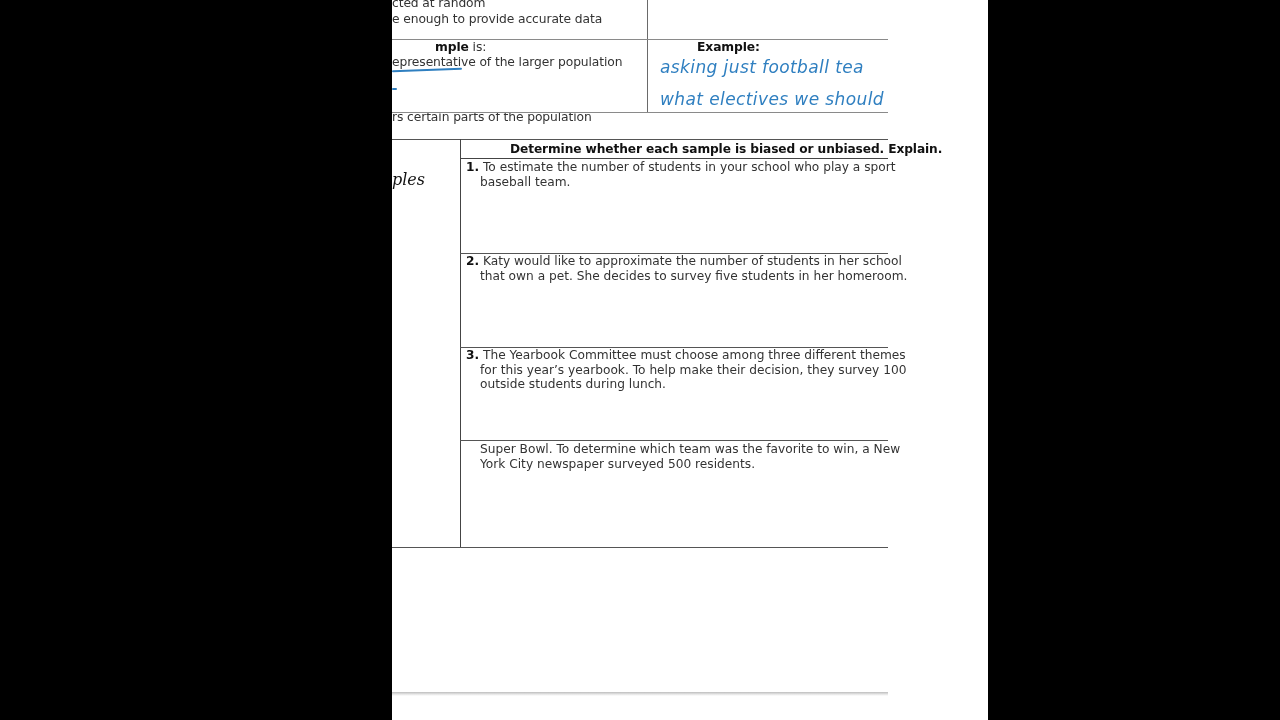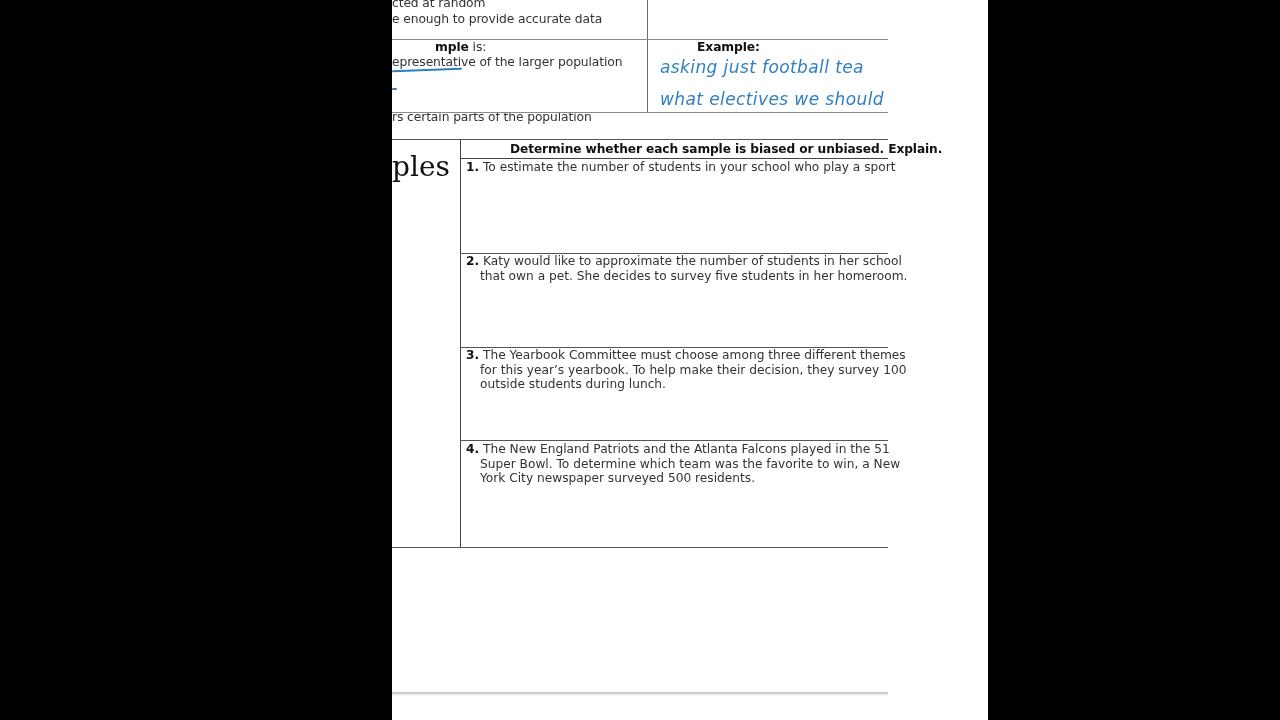--- a/index.html
+++ b/index.html
@@ -25,21 +25,21 @@
   }
   .bold { font-weight:bold; color:#111;padding-left:43px; }
   .underline-hand {
     position:absolute; height:2px; background:#2f7fc0; border-radius:2px;
   }
   .q-num { font-weight:bold; color:#111; }
   .q { position:absolute; left:74px; width:420px; font-size:12.2px; line-height:14.7px; color:#333; }
   .q .line { white-space:nowrap; }
   .q .indent { padding-left:14px; }
   .script {
-    font-family:"DejaVu Serif", serif; font-size:28px; color:#111;
+    font-family:"DejaVu Serif", serif; font-style:italic; font-size:16px; color:#111;margin-top:20px;
   }
 </style>
 </head>
 <body>
 
 <div class="page">
 
   <div class="abs txt" style="left:0;top:-4px;">cted at random</div>
   <div class="abs txt" style="left:0;top:12px;">e enough to provide accurate data</div>
 
@@ -66,38 +66,38 @@
   <div class="hline" style="left:0;top:139px;width:496px;background:#555;"></div>
   <div class="abs script" style="left:0;top:150px;">ples</div>
 
   <div class="vline" style="left:68px;top:139px;height:409px;background:#444;"></div>
 
   <div class="abs txt bold" style="left:75px;top:142px;font-size:12.2px;">Determine whether each sample is biased or unbiased.  Explain.</div>
   <div class="hline" style="left:68px;top:158px;width:428px;background:#444;"></div>
 
   <div class="q" style="top:160px;">
     <div class="line"><span class="q-num">1.</span> <span>To estimate the number of students in your school who play a sport</span></div>
+    <div class="line indent">baseball team.</div>
   </div>
   <div class="hline" style="left:68px;top:253px;width:428px;background:#555;"></div>
 
   <div class="q" style="top:254px;">
     <div class="line"><span class="q-num">2.</span> <span>Katy would like to approximate the number of students in her school</span></div>
     <div class="line indent">that own a pet.  She decides to survey five students in her homeroom.</div>
   </div>
   <div class="hline" style="left:68px;top:347px;width:428px;background:#555;"></div>
 
   <div class="q" style="top:348px;">
     <div class="line"><span class="q-num">3.</span> <span>The Yearbook Committee must choose among three different themes</span></div>
     <div class="line indent">for this year’s yearbook. To help make their decision, they survey 100</div>
     <div class="line indent">outside students during lunch.</div>
   </div>
   <div class="hline" style="left:68px;top:440px;width:428px;background:#555;"></div>
 
   <div class="q" style="top:442px;">
-    <div class="line"><span class="q-num">4.</span> <span>The New England Patriots and the Atlanta Falcons played in the 51</span></div>
     <div class="line indent">Super Bowl.  To determine which team was the favorite to win, a New</div>
     <div class="line indent">York City newspaper surveyed 500 residents.</div>
   </div>
 
   <div class="hline" style="left:0;top:547px;width:496px;background:#555;"></div>
 
   <div class="page-shadow"></div>
 </div>
 
 </body></html>

